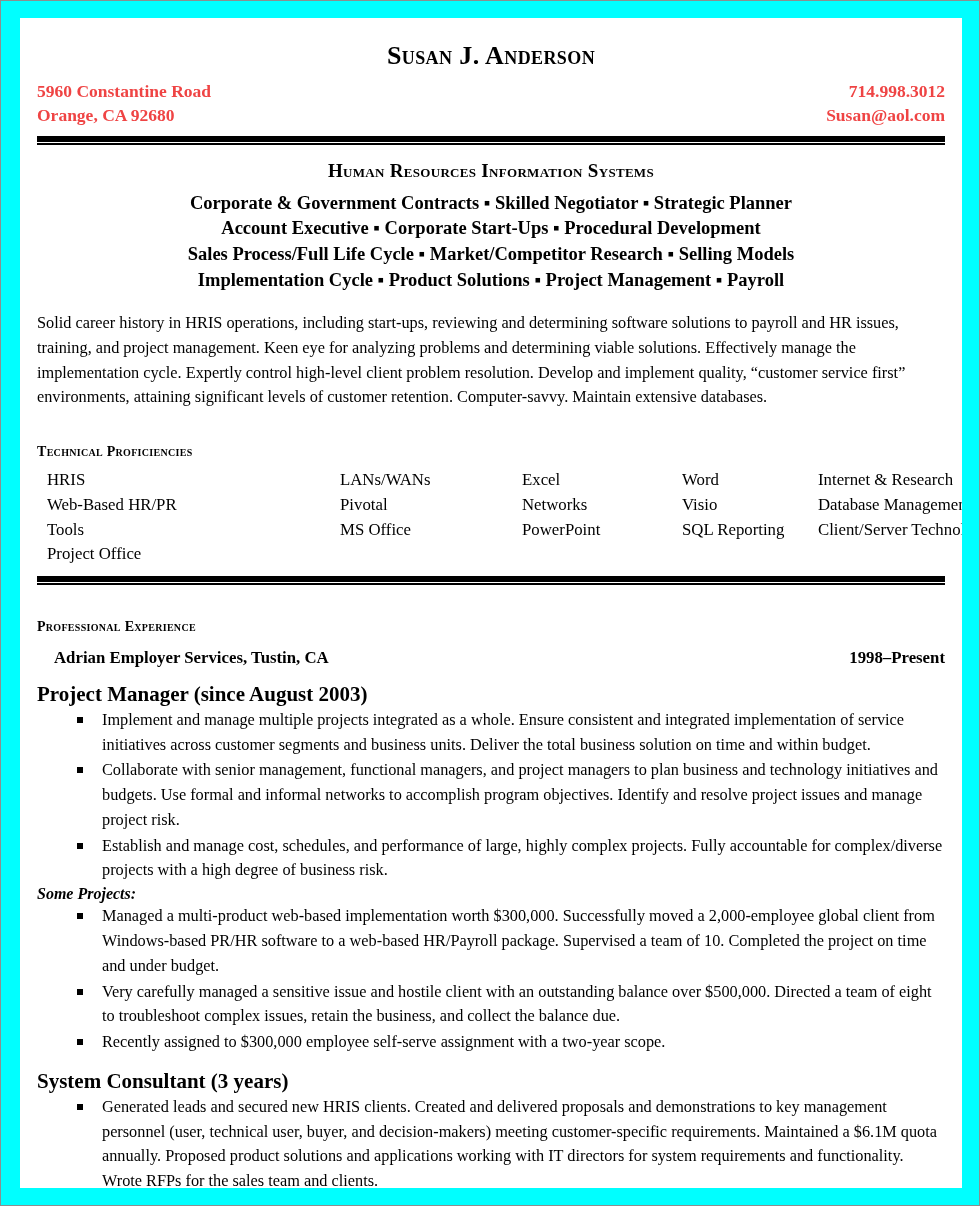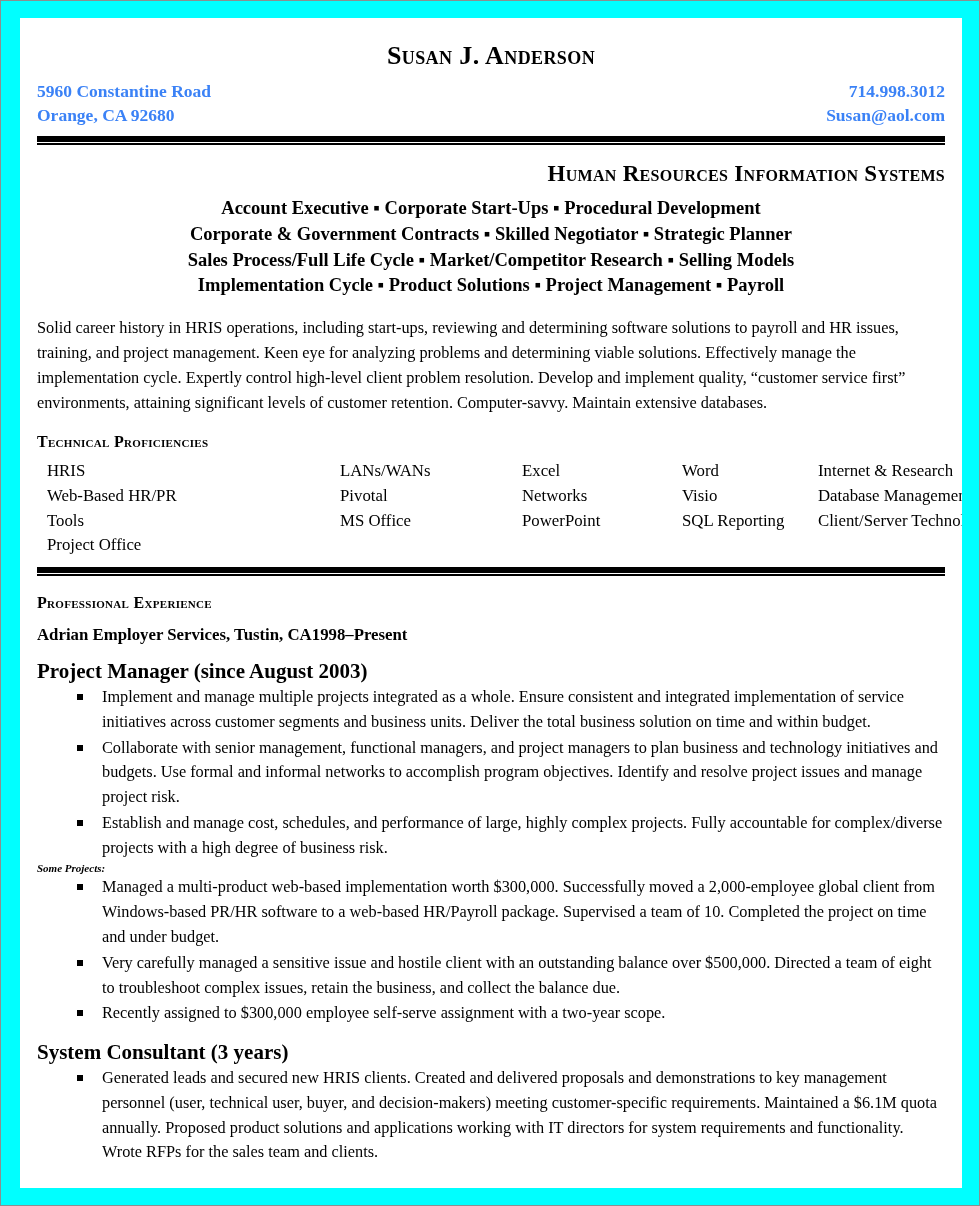--- a/index.html
+++ b/index.html
@@ -46,107 +46,107 @@
     color: #000;
   }
   .contact-row {
     display: flex;
     justify-content: space-between;
     align-items: flex-start;
     margin-top: 11px;
     font-weight: bold;
     font-size: 17.5px;
     line-height: 1.33;
-    color: #3b82f6;
+    color: #ef4444;
   }
   .contact-left { text-align: left; }
   .contact-right { text-align: right; }
 
   
   .rule-double {
     margin: 9px 0 0 0;
     height: 9px;
     border-top: 6px solid #000;
     border-bottom: 2px solid #000;
     box-sizing: border-box;
   }
 
   
   .headline {
     text-align: center;
     margin-top: 14px;
   }
   .headline-title {
     font-weight: bold;
-    font-size: 23px;
+    font-size: 19px;
     font-variant: small-caps;
     letter-spacing: 0.3px;
     line-height: 1.3;
-    text-align: right;
   }
   .headline-lines {
     margin-top: 7px;
     font-weight: bold;
     font-size: 18.5px;
     line-height: 1.4;
   }
 
   
   .summary {
     margin-top: 17px;
     font-size: 16.3px;
     line-height: 1.52;
     text-align: left;
     color: #000;
   }
 
   
   .section-heading {
     font-weight: bold;
-    font-size: 16px;
+    font-size: 14px;
     font-variant: small-caps;
     letter-spacing: 0.3px;
-    margin-top: 18px;
+    margin-top: 34px;
   }
 
   
   .skills-grid {
     margin-top: 8px;
     display: grid;
     grid-template-columns: 293px 182px 160px 136px 150px;
     font-size: 16.8px;
     line-height: 1.47;
     padding-left: 10px;
   }
   .skills-cell { white-space: nowrap; }
 
   
   .job-head {
     display: flex;
-    justify-content: flex-start;
+    justify-content: space-between;
     align-items: baseline;
     font-weight: bold;
     font-size: 16.8px;
     margin-top: 13px;
+    margin-left: 17px;
   }
   .job-tagline {
     font-style: italic;
     font-size: 16.3px;
     line-height: 1.45;
     margin-top: 1px;
   }
   .role-title {
     font-weight: bold;
     font-size: 21px;
     margin-top: 14px;
   }
   .sub-label {
     font-weight: bold;
     font-style: italic;
-    font-size: 11px;
+    font-size: 16px;
     margin-top: 2px;
   }
 
   ul.bullets {
     list-style: none;
     margin: 1px 0 0 0;
     padding: 0;
   }
   ul.bullets > li {
     position: relative;
@@ -182,22 +182,22 @@
         <div>714.998.3012</div>
         <div>Susan@aol.com</div>
       </div>
     </div>
 
     <div class="rule-double"></div>
 
     <div class="headline">
       <div class="headline-title">Human Resources Information Systems</div>
       <div class="headline-lines">
+        <div>Corporate &amp; Government Contracts ▪ Skilled Negotiator ▪ Strategic Planner</div>
         <div>Account Executive ▪ Corporate Start-Ups ▪ Procedural Development</div>
-        <div>Corporate &amp; Government Contracts ▪ Skilled Negotiator ▪ Strategic Planner</div>
         <div>Sales Process/Full Life Cycle ▪ Market/Competitor Research ▪ Selling Models</div>
         <div>Implementation Cycle ▪ Product Solutions ▪ Project Management ▪ Payroll</div>
       </div>
     </div>
 
     <div class="summary">Solid career history in HRIS operations, including start-ups, reviewing and determining software solutions to payroll and HR issues, training, and project management. Keen eye for analyzing problems and determining viable solutions. Effectively manage the implementation cycle. Expertly control high-level client problem resolution. Develop and implement quality, “customer service first” environments, attaining significant levels of customer retention. Computer-savvy. Maintain extensive databases.</div>
 
     <div class="section-heading">Technical Proficiencies</div>
 
     <div class="skills-grid">

